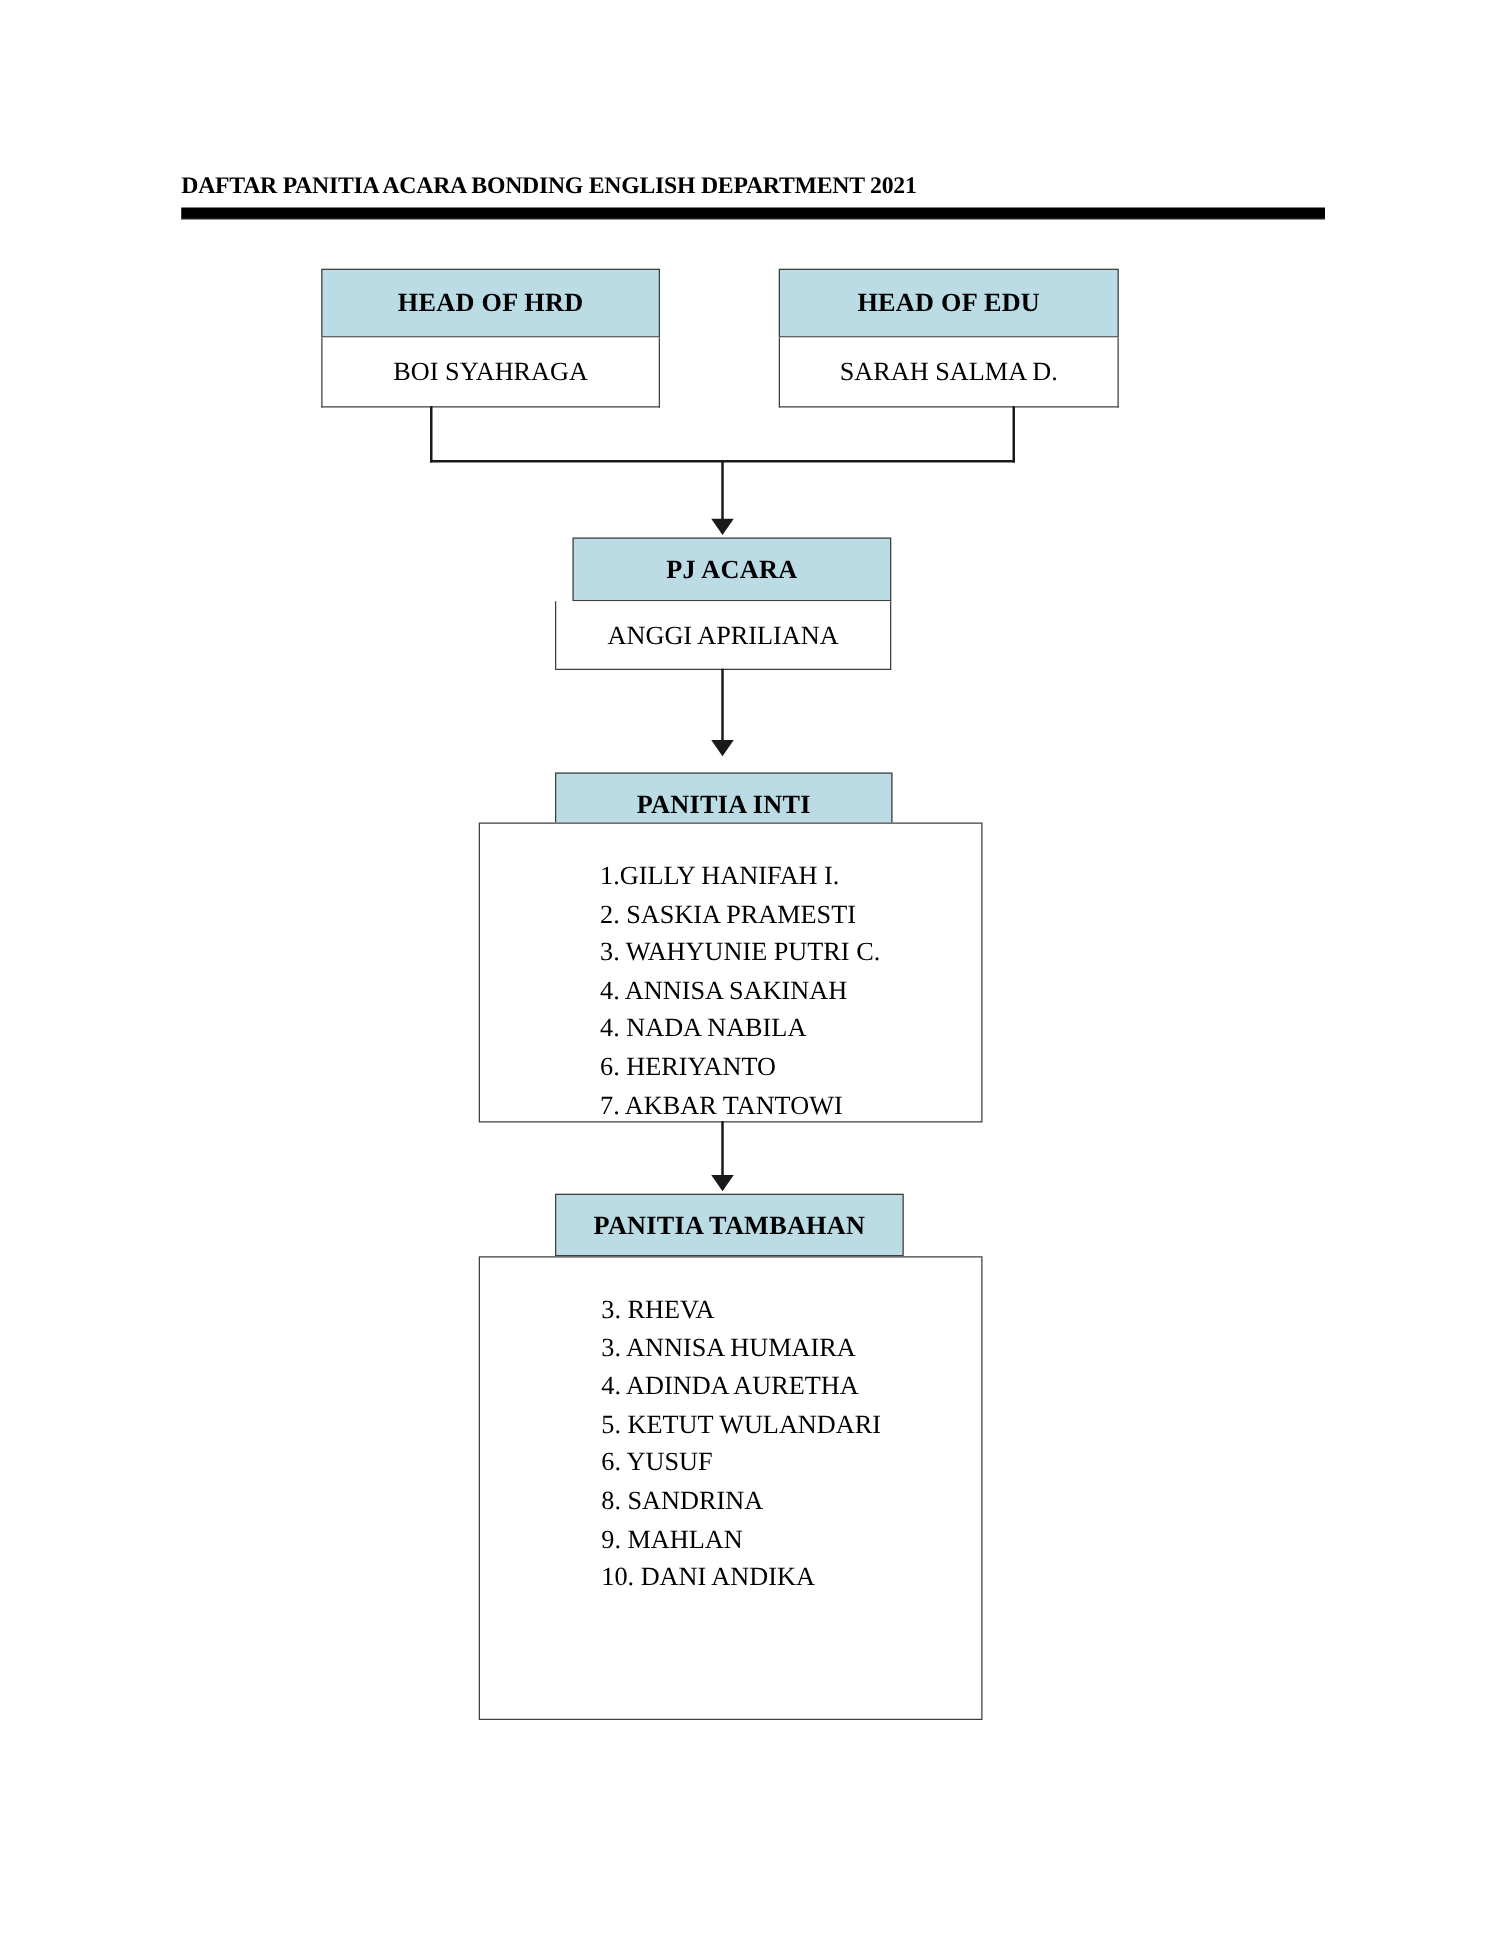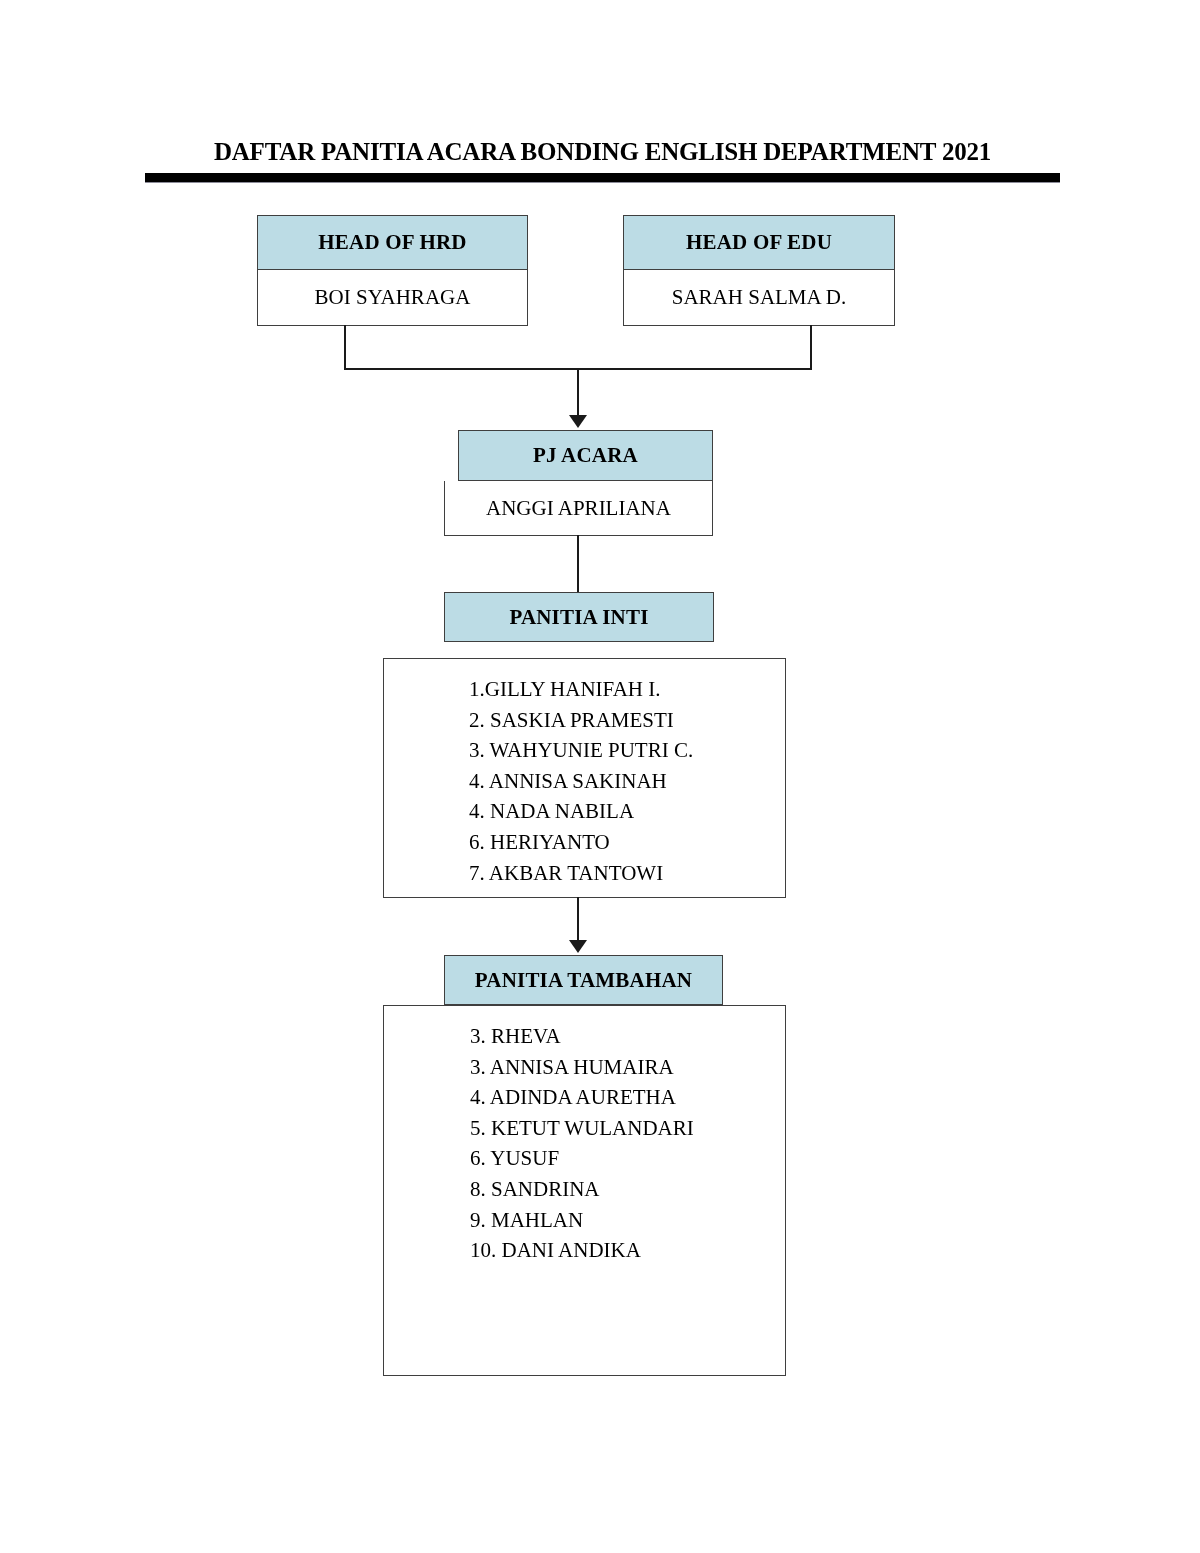--- a/index.html
+++ b/index.html
@@ -17,23 +17,23 @@
   }
 
   
   #title-block {
     position: absolute;
     left: 145px;
     top: 138px;
     width: 915px;
   }
   #doc-title {
-    font-size: 25px;
+    font-size: 19px;
     font-weight: bold;
-    text-align: center;
+    text-align: left;
     letter-spacing: -0.2px;
     white-space: nowrap;
     line-height: 1.15;
   }
   #title-rule {
     margin-top: 6px;
     height: 9px;
     background: #000000;
     border-bottom: 1px solid #8c8c99;
   }
@@ -75,21 +75,21 @@
   #node-hrd .node-head, #node-edu .node-head { height: 55px; }
   #node-hrd .node-body, #node-edu .node-body { height: 56px; }
 
   
   #node-pj { left: 444px; top: 430px; width: 269px; }
   #node-pj .node-head { height: 51px; margin-left: 14px; }
   #node-pj .node-body { height: 55px; }
 
   
   #node-inti-head {
-    left: 444px; top: 592px; width: 270px; height: 50px;
+    left: 444px; top: 618px; width: 270px; height: 50px;
   }
   #node-inti-list {
     left: 383px; top: 658px; width: 403px; height: 240px;
     box-sizing: border-box;
     background: #ffffff;
     border: 1.6px solid #3f3f3f;
   }
 
   
   #node-tambahan-head {
@@ -98,21 +98,21 @@
   #node-tambahan-list {
     left: 383px; top: 1005px; width: 403px; height: 371px;
     box-sizing: border-box;
     background: #ffffff;
     border: 1.6px solid #3f3f3f;
   }
 
   
   .member-list {
     list-style: none;
-    margin: 1px;
+    margin: 12px;
     padding: 14px 0 0 0;
   }
   .member-list li {
     font-size: 21px;
     line-height: 30.6px;
     padding-left: 84px;
     white-space: nowrap;
   }
   #tambahan-members li { padding-left: 85px; }
 

